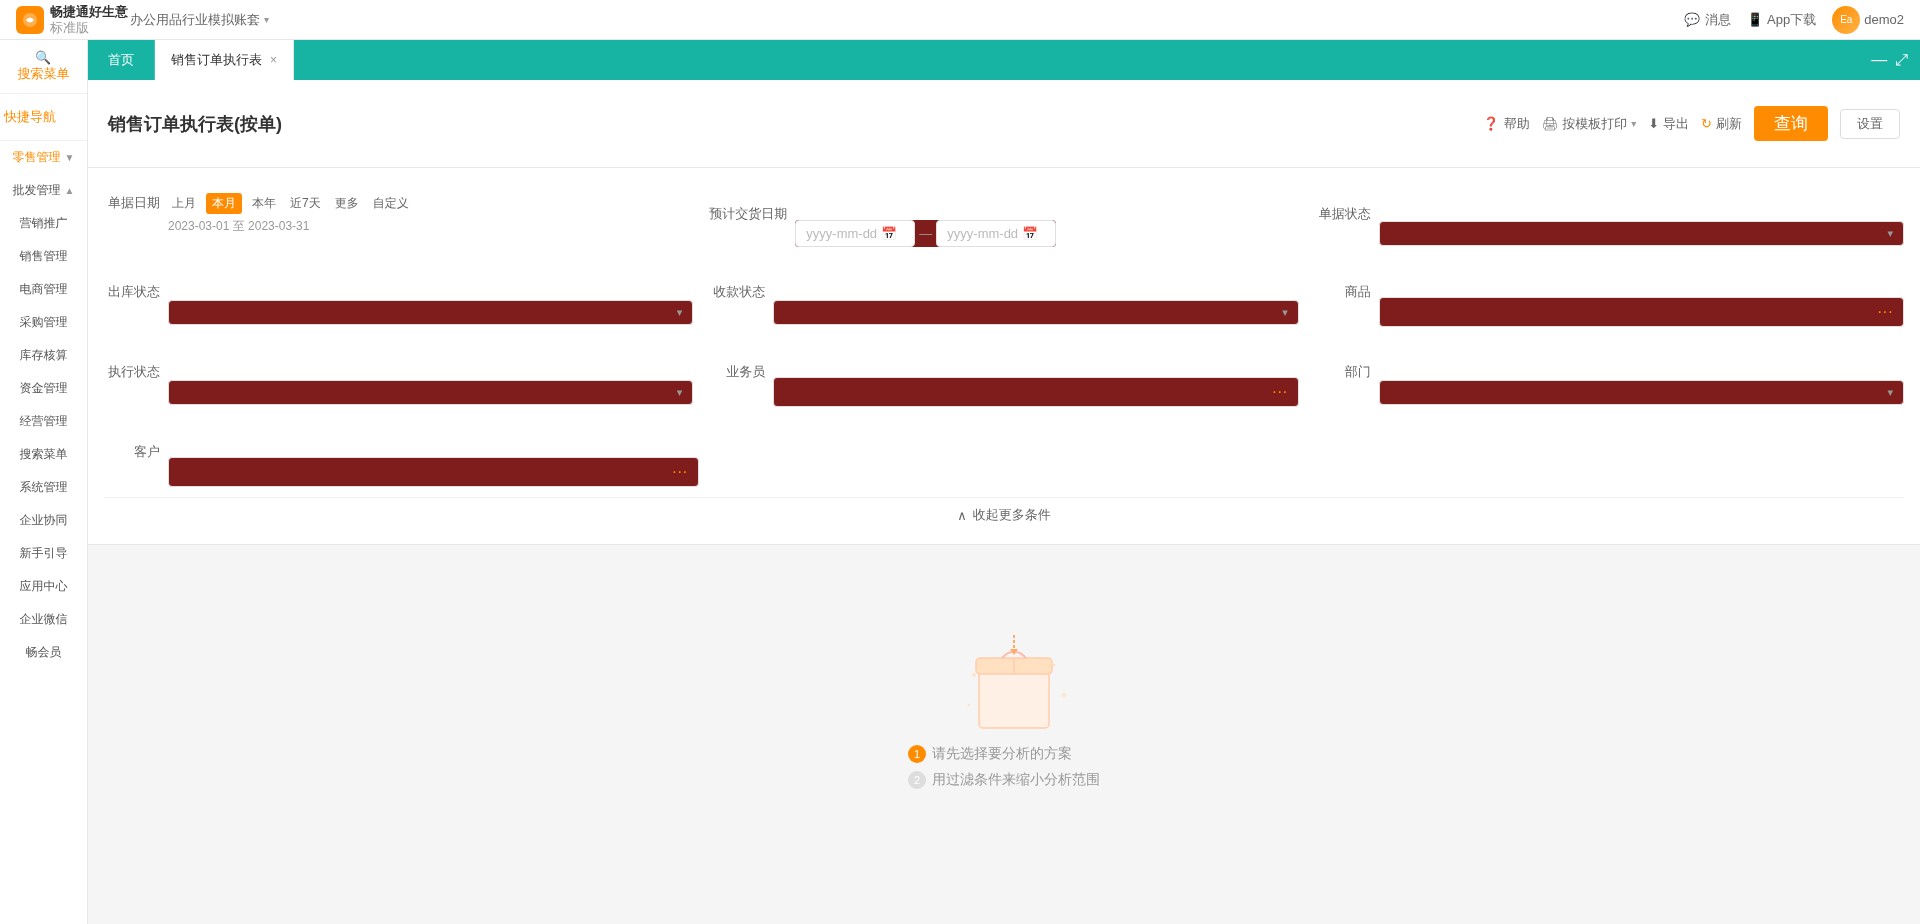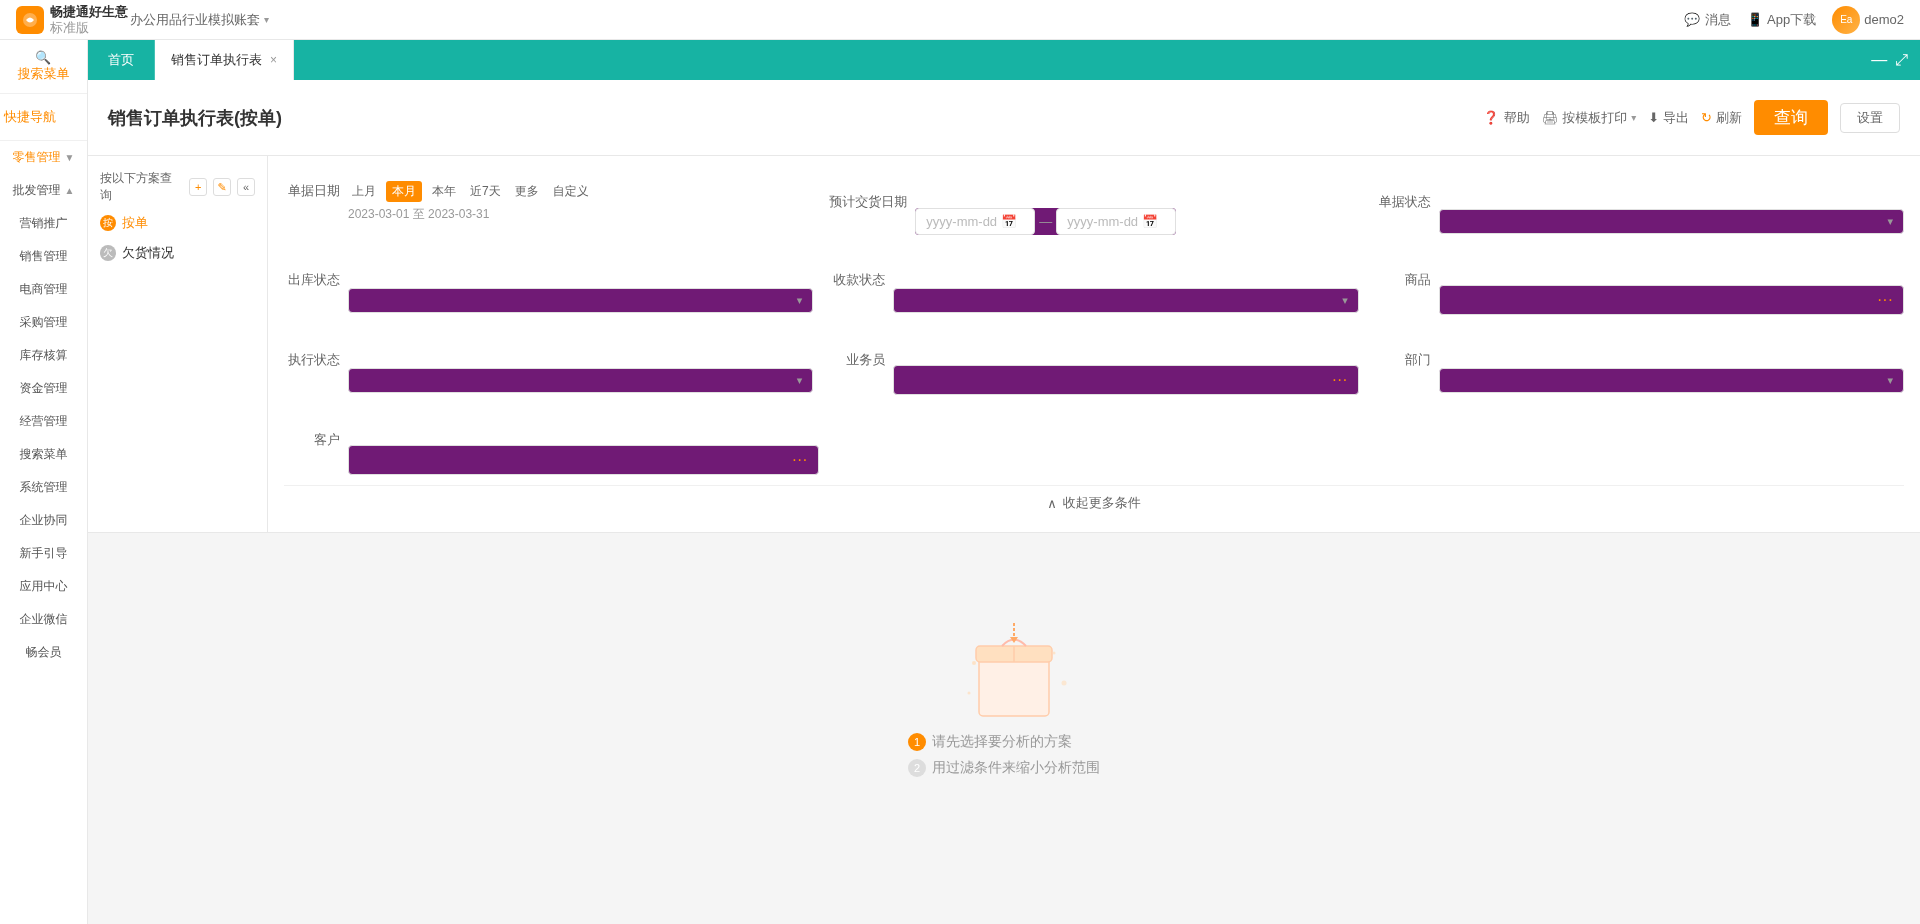--- a/index.html
+++ b/index.html
@@ -168,21 +168,21 @@
     .page-content {
       flex: 1;
       overflow-y: auto;
       padding: 0;
       background: #f5f5f5;
     }
 
     
     .page-header {
       background: #fff;
-      padding: 20px 20px;
+      padding: 26px 20px;
       display: flex;
       align-items: center;
       justify-content: space-between;
       border-bottom: 1px solid #e8e8e8;
     }
     .page-title {
       font-size: 18px;
       font-weight: 600;
       color: #333;
     }
@@ -284,21 +284,21 @@
       min-width: 56px;
       text-align: right;
     }
     .filter-control {
       flex: 1;
       border: 1px solid #e0e0e0;
       border-radius: 4px;
       padding: 5px 10px;
       font-size: 13px;
       color: #333;
-      background: #701a75;
+      background: #7f1d1d;
       display: flex;
       align-items: center;
       justify-content: space-between;
       cursor: pointer;
       min-width: 120px;
       margin-top: 40px;
     }
     .filter-control.date-range {
       display: flex;
       align-items: center;
@@ -565,36 +565,20 @@
             <span>刷新</span>
           </div>
           <button class="btn-orange">查询</button>
           <button class="btn-outline">设置</button>
         </div>
       </div>
 
       <div class="filter-panel">
         <div class="filter-panel-inner">
 
-          <div class="filter-left-panel">
-            <div class="filter-scheme-header">
-              <span>按以下方案查询</span>
-              <div class="scheme-action-btn">+</div>
-              <div class="scheme-action-btn">✎</div>
-              <div class="scheme-collapse-btn">«</div>
-            </div>
-            <div class="scheme-item active">
-              <div class="scheme-item-icon">按</div>
-              <span>按单</span>
-            </div>
-            <div class="scheme-item">
-              <div class="scheme-item-icon grey">欠</div>
-              <span>欠货情况</span>
-            </div>
-          </div>
 
           <div class="filter-right-panel">
 
             <div class="filter-row">
 
               <div class="filter-field" style="flex:2; align-items:flex-start; flex-direction:column; gap:4px;">
                 <div style="display:flex; align-items:center; gap:8px;">
                   <span class="filter-label">单据日期</span>
                   <div class="filter-date-tabs">
                     <span class="date-tab">上月</span>

